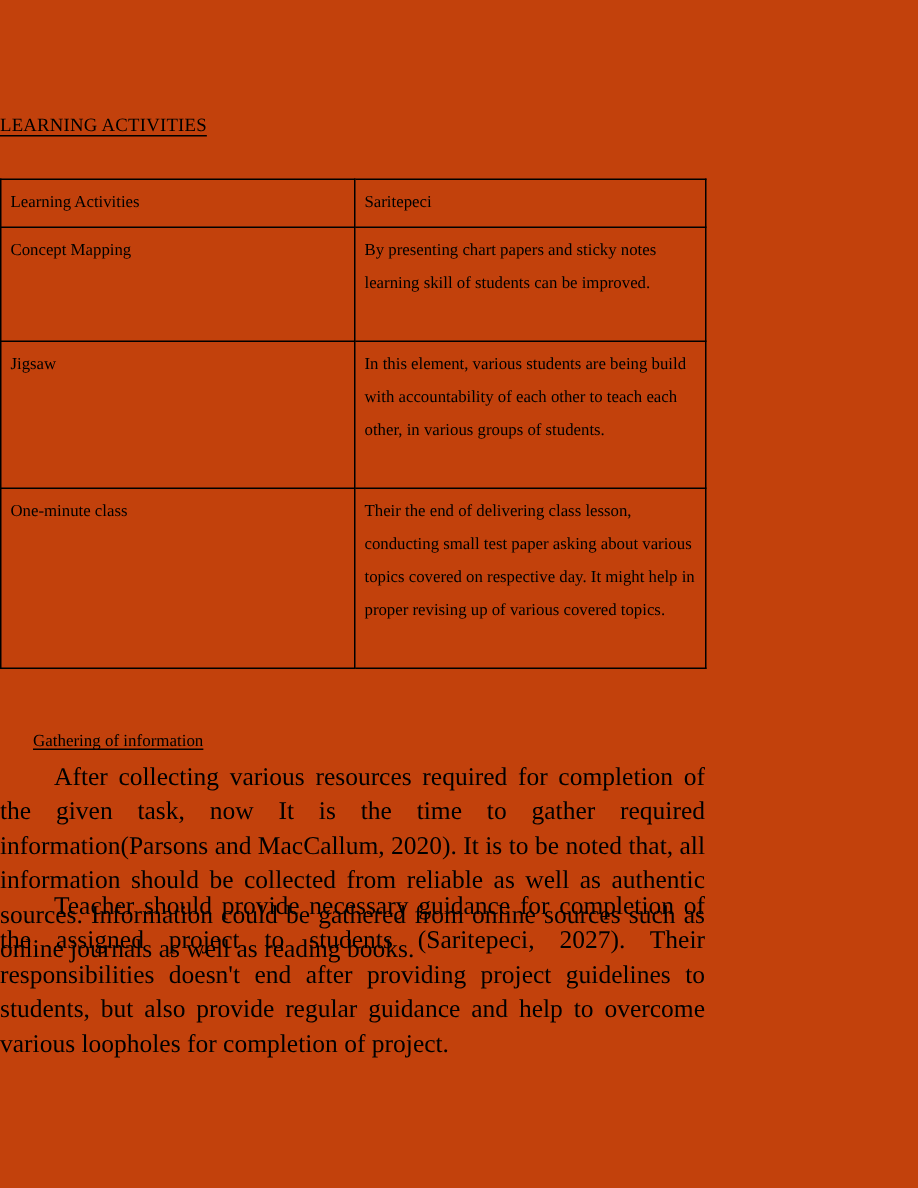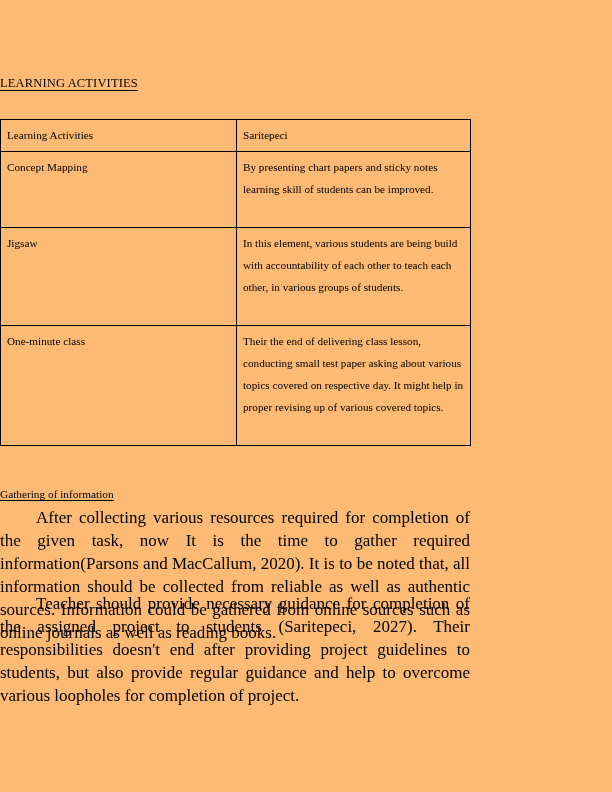--- a/index.html
+++ b/index.html
@@ -4,21 +4,21 @@
 <style>
   html, body {
     margin: 0;
     padding: 0;
     background: #ffffff;
   }
   .page {
     position: relative;
     width: 612px;
     height: 792px;
-    background: #fdba74;
+    background: #c2410c;
     overflow: hidden;
     font-family: "Liberation Serif", "DejaVu Serif", serif;
     color: #000000;
   }
 
   
   .doc-title {
     margin: 0;
     padding: 0;
     font-size: 12.5px;
@@ -78,20 +78,21 @@
   .section-2 { top: 592px; }
 
   .section-heading {
     margin: 0 0 0 0;
     font-size: 11.3px;
     font-weight: normal;
     line-height: 21px;
     text-decoration: underline;
     text-underline-offset: 2px;
     display: inline;
+    padding-left: 22px;
   }
   .heading-wrap {
     line-height: 21px;
     margin-bottom: 1px;
   }
   .body-par {
     margin: 0;
     font-size: 17px;
     line-height: 23px;
     text-align: justify;

